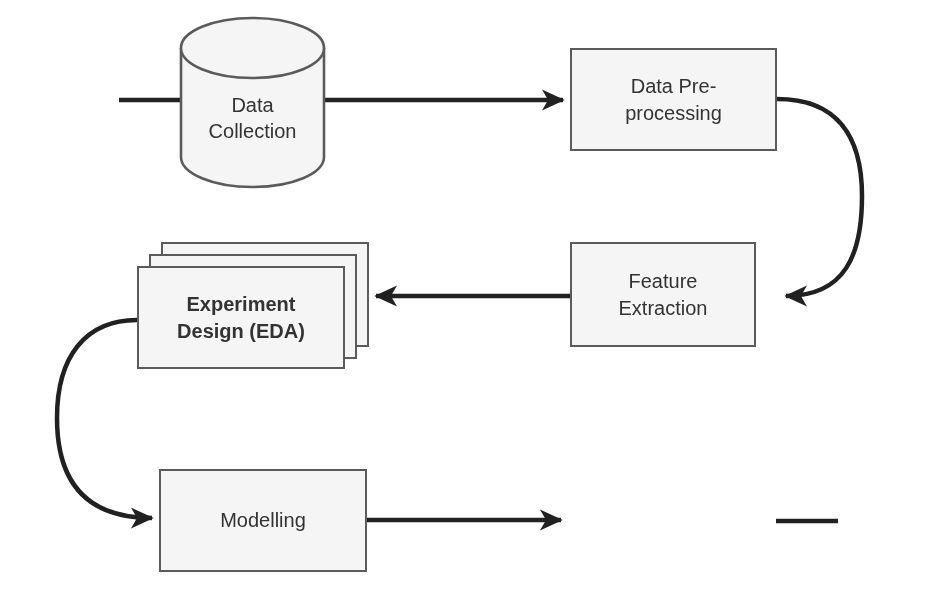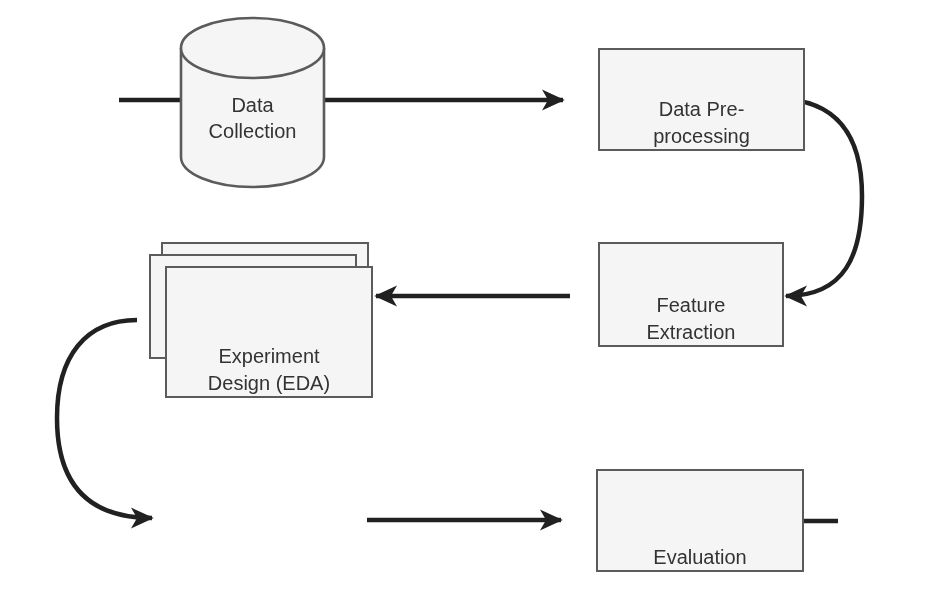--- a/index.html
+++ b/index.html
@@ -34,26 +34,25 @@
     fill: #f5f5f5;
   }
   .rect-node, .paper {
     position: absolute;
     background: #f5f5f5;
     border: 2.6px solid #5b5b5b;
     box-sizing: border-box;
   }
   .rect-node {
     display: flex;
-    align-items: flex-end;
+    align-items: center;
     justify-content: center;
     text-align: center;
     font-size: 20px;
     line-height: 1.32;
-    margin-left: 28px;
   }
   .float-label {
     position: absolute;
     display: flex;
     align-items: flex-start;
     justify-content: center;
     text-align: center;
     font-size: 20px;
     line-height: 1.32;
   }
@@ -65,21 +64,21 @@
   .w-eda      { width: 160px; }
 
   
   #node-preproc    { left: 570px; top: 48px;  width: 207px; height: 103px; }
   #node-feat       { left: 570px; top: 242px; width: 186px; height: 105px; }
   #node-modelling  { left: 159px; top: 469px; width: 208px; height: 103px; }
   #node-eval       { left: 568px; top: 469px; width: 208px; height: 103px; }
 
   #eda-back        { left: 161px; top: 242px; width: 208px; height: 105px; }
   #eda-middle      { left: 149px; top: 254px; width: 208px; height: 105px; }
-  #node-eda        { left: 137px; top: 266px; width: 208px; height: 132px; }
+  #node-eda        { left: 137px; top: 266px; width: 208px; height: 103px; font-weight: bold; }
 
   #label-datacol   { left: 181px; top: 92px; width: 143px; height: 76px; }
 </style>
 </head>
 <body>
 
 <div class="canvas">
 
   <svg class="connector-layer" width="930" height="598" viewBox="0 0 930 598" xmlns="http://www.w3.org/2000/svg">
     <defs>
@@ -119,18 +118,18 @@
   <div class="rect-node" id="node-feat">
     <span class="label-inner w-feat">Feature Extraction</span>
   </div>
 
   <div class="paper" id="eda-back"></div>
   <div class="paper" id="eda-middle"></div>
   <div class="rect-node" id="node-eda">
     <span class="label-inner w-eda">Experiment Design (EDA)</span>
   </div>
 
+  <div class="rect-node" id="node-modelling">
+    <span class="label-inner">Modelling</span>
+  </div>
 
-  <div class="rect-node" id="node-eval">
-    <span class="label-inner">Evaluation</span>
-  </div>
 
 </div>
 
 </body></html>

